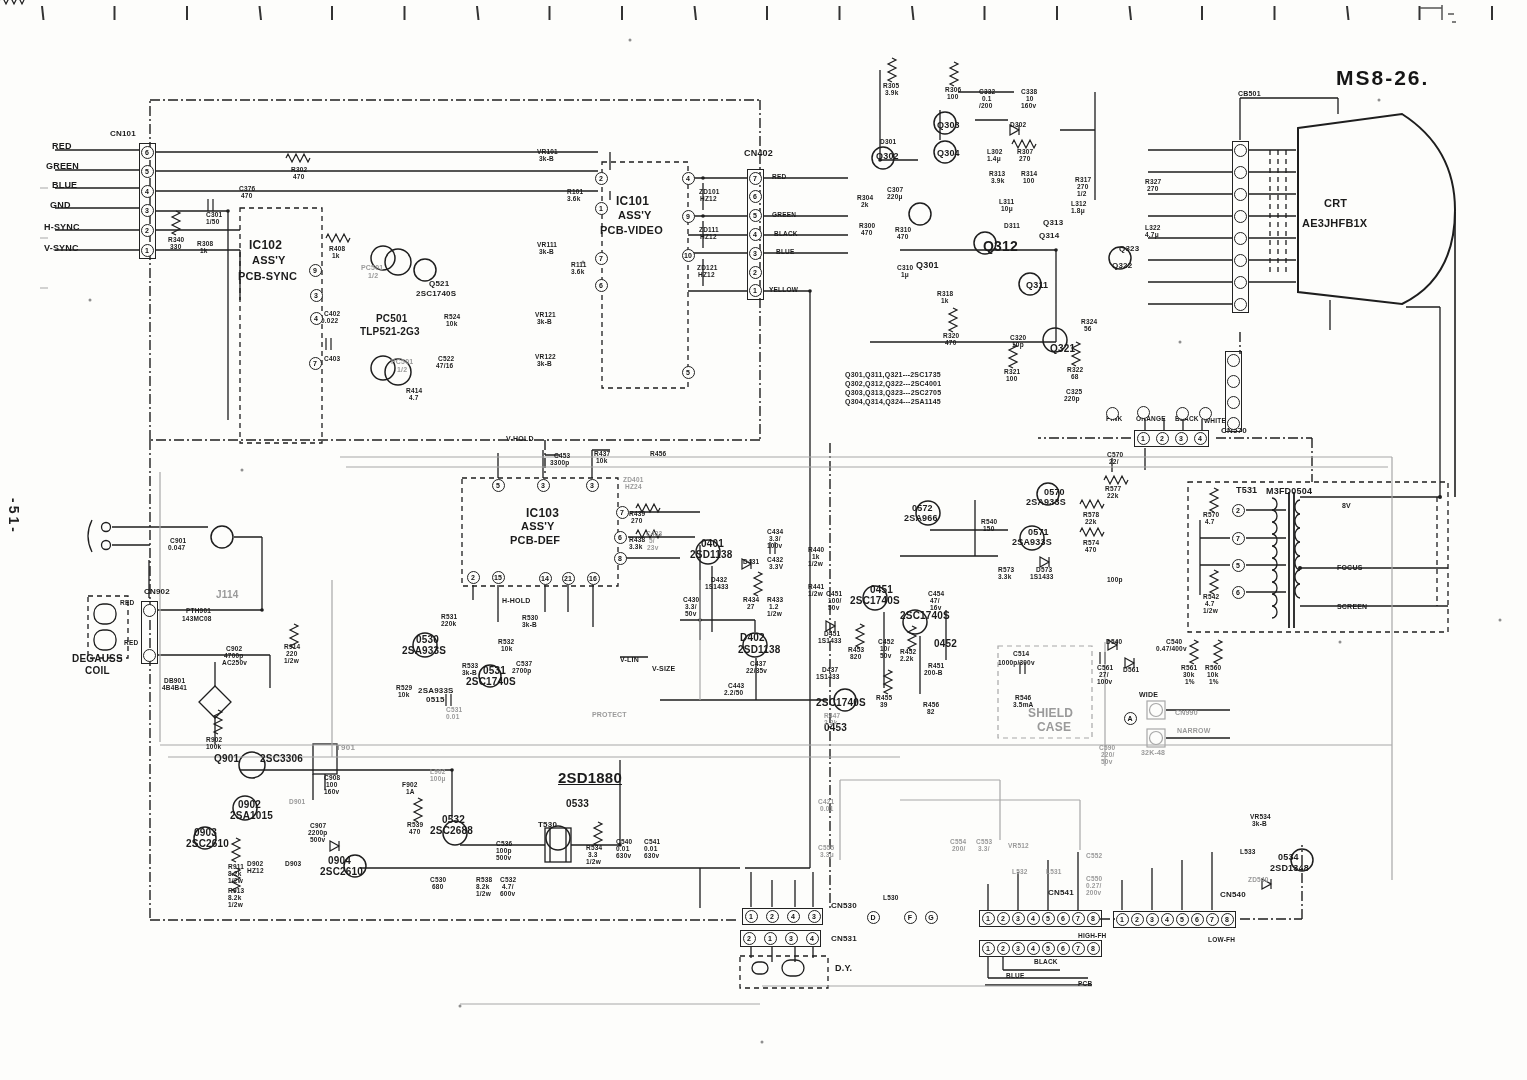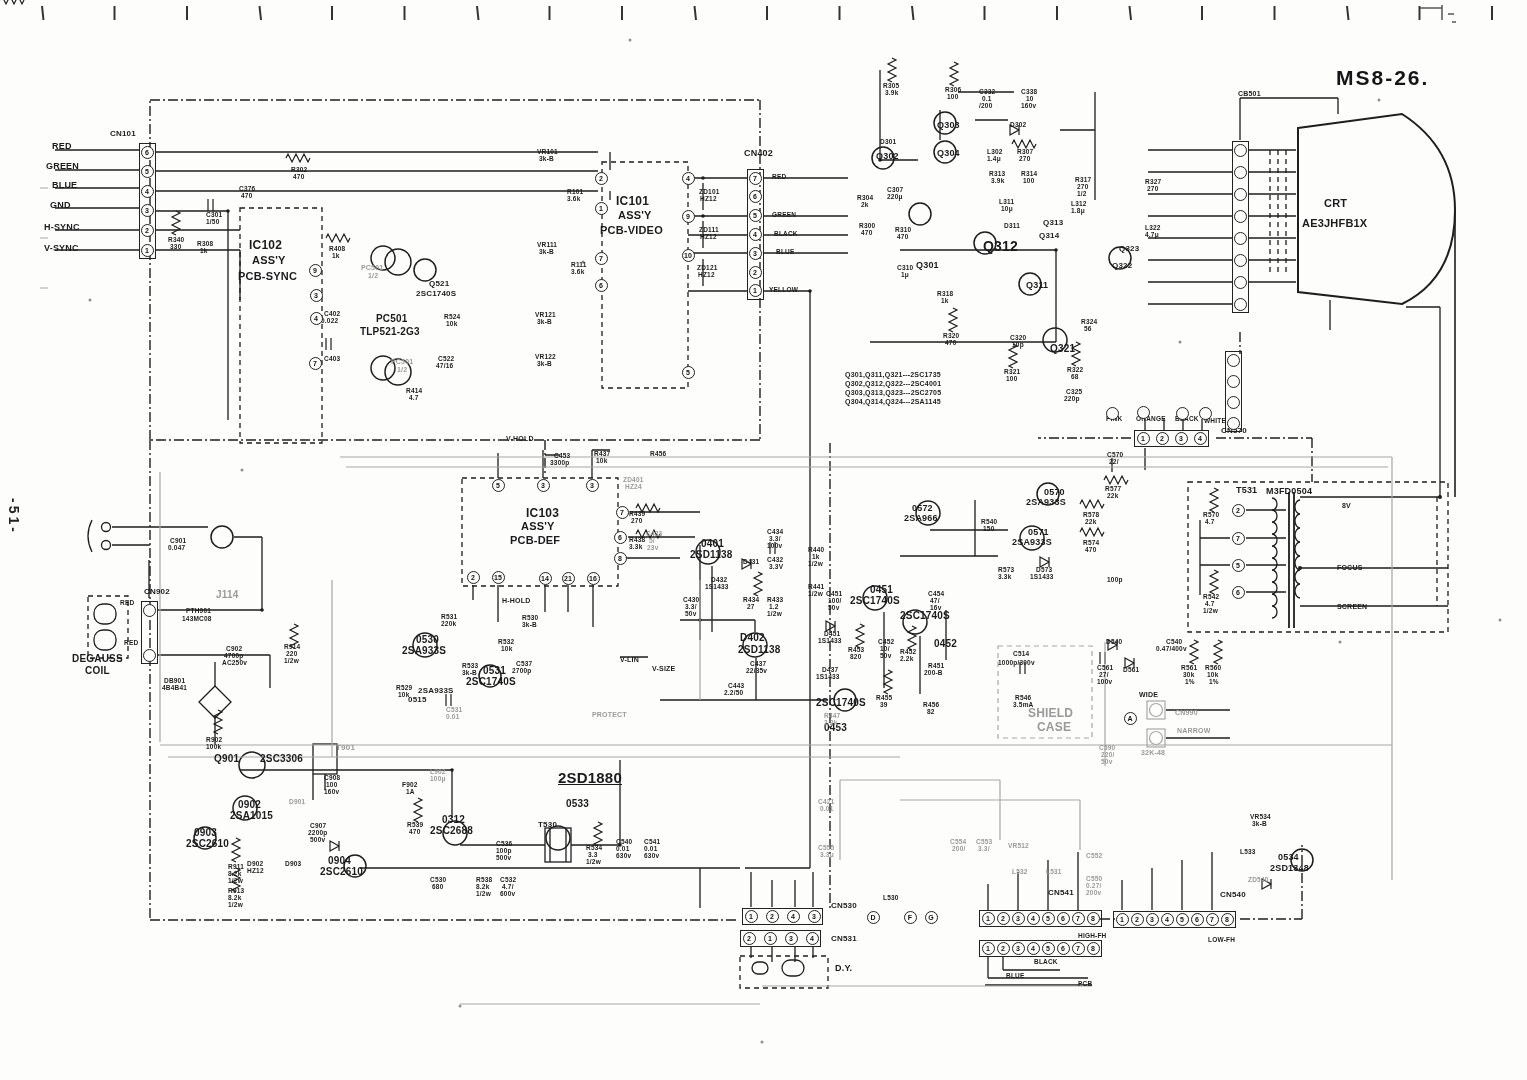--- a/index.html
+++ b/index.html
@@ -575,26 +575,26 @@
       <div class="lb" style="left: 402px; top: 646px; font-size: 10px;">2SA933S</div>
       <div class="lb" style="left: 462px; top: 663px; font-size: 6.5px;">R533</div>
       <div class="lb" style="left: 462px; top: 670px; font-size: 6.5px;">3k-B</div>
       <div class="lb" style="left: 498px; top: 639px; font-size: 6.5px;">R532</div>
       <div class="lb" style="left: 501px; top: 646px; font-size: 6.5px;">10k</div>
       <div class="lb" style="left: 483px; top: 666px; font-size: 10px;">0531</div>
       <div class="lb" style="left: 466px; top: 677px; font-size: 10px;">2SC1740S</div>
       <div class="lb" style="left: 396px; top: 685px; font-size: 6.5px;">R529</div>
       <div class="lb" style="left: 398px; top: 692px; font-size: 6.5px;">10k</div>
       <div class="lb" style="left: 418px; top: 687px; font-size: 8px;">2SA933S</div>
-      <div class="lb" style="left: 408px; top: 696px; font-size: 8px;">0515</div>
+      <div class="lb" style="left: 426px; top: 696px; font-size: 8px;">0515</div>
       <div class="lb" style="left: 516px; top: 661px; font-size: 6.5px;">C537</div>
       <div class="lb" style="left: 512px; top: 668px; font-size: 6.5px;">2700p</div>
       <div class="lb g" style="left: 446px; top: 707px; font-size: 6.5px;">C531</div>
       <div class="lb g" style="left: 446px; top: 714px; font-size: 6.5px;">0.01</div>
-      <div class="lb" style="left: 442px; top: 815px; font-size: 10px;">0312</div>
+      <div class="lb" style="left: 442px; top: 815px; font-size: 10px;">0532</div>
       <div class="lb" style="left: 430px; top: 826px; font-size: 10px;">2SC2688</div>
       <div class="lb" style="left: 538px; top: 821px; font-size: 8px;">T530</div>
       <div class="lb" style="left: 566px; top: 799px; font-size: 10px;">0533</div>
       <div class="lb" style="left: 558px; top: 770px; font-size: 15px; text-decoration: underline;">2SD1880</div>
       <div class="lb" style="left: 586px; top: 845px; font-size: 6.5px;">R534</div>
       <div class="lb" style="left: 588px; top: 852px; font-size: 6.5px;">3.3</div>
       <div class="lb" style="left: 586px; top: 859px; font-size: 6.5px;">1/2w</div>
       <div class="lb" style="left: 496px; top: 841px; font-size: 6.5px;">C536</div>
       <div class="lb" style="left: 496px; top: 848px; font-size: 6.5px;">100p</div>
       <div class="lb" style="left: 496px; top: 855px; font-size: 6.5px;">500v</div>

